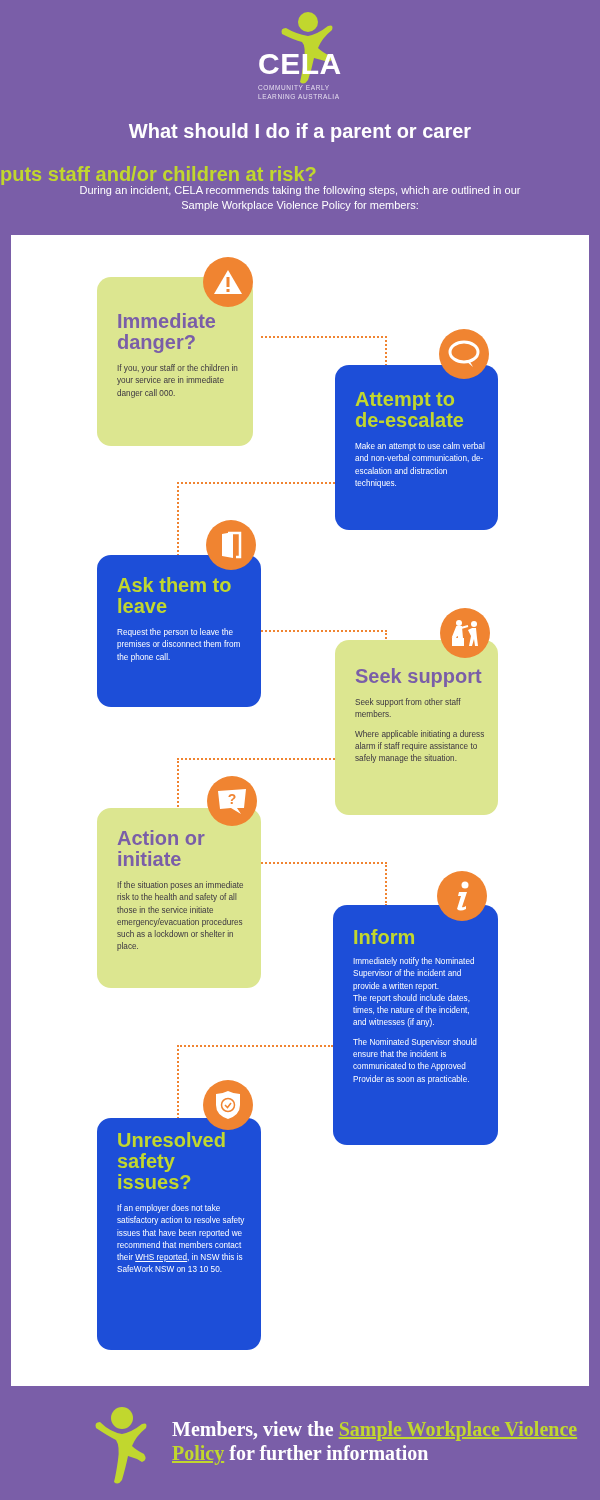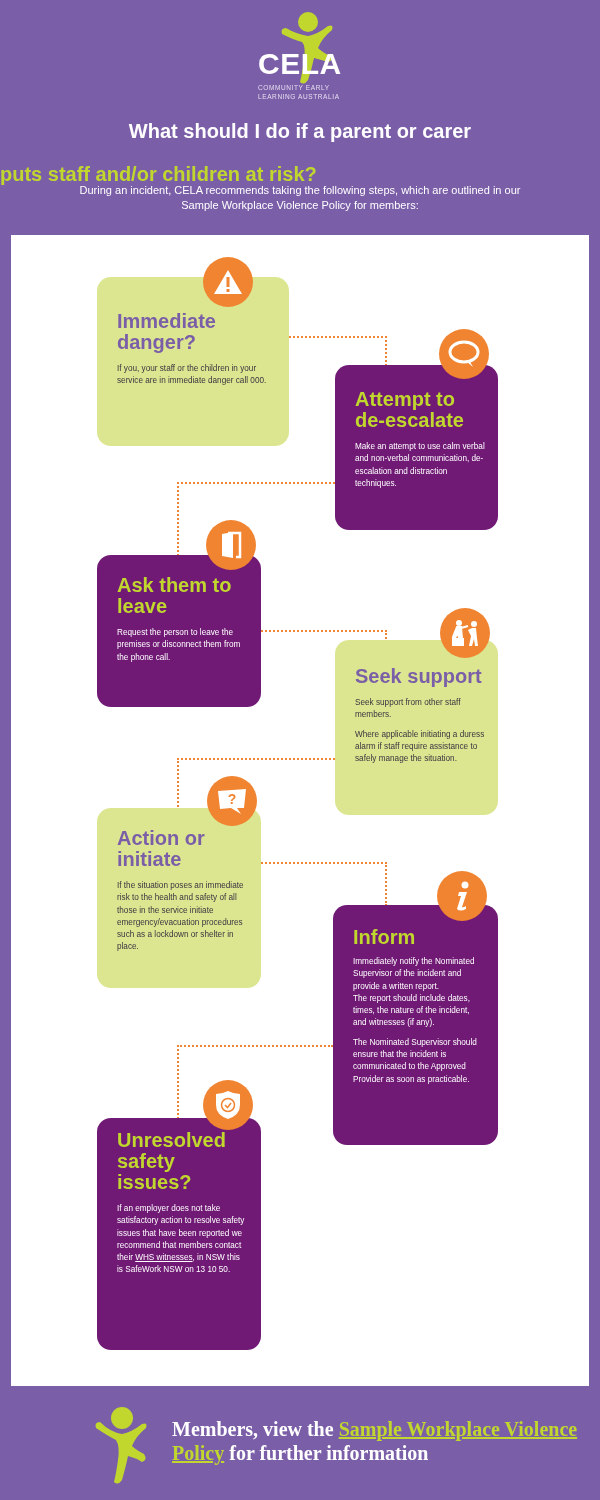--- a/index.html
+++ b/index.html
@@ -6,21 +6,21 @@
   body { width: 600px; height: 1500px; background: #7a5ea8; font-family: "DejaVu Sans", sans-serif; position: relative; overflow: hidden; }
   .abs { position: absolute; }
   .logo-text { left: 258px; top: 47px; color: #fff; font-weight: bold; font-size: 30px; letter-spacing: 0.5px; font-family: "Liberation Sans", sans-serif; }
   .logo-sub { left: 258px; top: 83px; color: #e6dff0; font-size: 6.5px; line-height: 9px; letter-spacing: 0.6px; font-family: "Liberation Sans", sans-serif; }
   .title1 { left: 0; width: 600px; top: 120px; text-align: center; color: #fff; font-weight: bold; font-size: 20px; font-family: "Liberation Sans", sans-serif; }
   .title2 { left: 0; width: 600px; top: 163px; text-align: left; color: #c1d72e; font-weight: bold; font-size: 20px; font-family: "Liberation Sans", sans-serif; }
   .intro { left: 60px; width: 480px; top: 183px; text-align: center; color: #fff; font-size: 11px; line-height: 15px; font-family: "Liberation Sans", sans-serif; }
   .panel { left: 11px; top: 235px; width: 578px; height: 1151px; background: #fff; }
   .card { border-radius: 14px; padding: 12px 13px 10px 20px; }
   .card.green { background: #dce690; }
-  .card.purple { background: #701a75; }
+  .card.purple { background: #1d4ed8; }
   .card h2 { font-family: "Liberation Sans", sans-serif; font-weight: bold; font-size: 20px; line-height: 21px; margin-bottom: 10px; }
   .card.green h2 { color: #7a5ea8; }
   .card.purple h2 { color: #c1d72e; }
   .card p { font-family: "Liberation Sans", sans-serif; font-size: 8.2px; line-height: 12.3px; margin-bottom: 7px; }
   .card.green p { color: #3a3440; }
   .card.purple p { color: #fff; }
   .icon { width: 50px; height: 50px; border-radius: 50%; background: #f08431; display: flex; align-items: center; justify-content: center; }
   .dotted-h { border-top: 2px dotted #f08431; height: 0; }
   .dotted-v { border-left: 2px dotted #f08431; width: 0; }
   .footer-text { left: 172px; top: 1417px; color: #fff; font-weight: bold; font-size: 20px; line-height: 24px; font-family: Liberation Serif, serif; }
@@ -57,21 +57,21 @@
 
 <div class="abs dotted-h" style="left:177px;top:758px;width:158px;"></div>
 <div class="abs dotted-v" style="left:177px;top:758px;height:52px;"></div>
 
 <div class="abs dotted-h" style="left:261px;top:862px;width:126px;"></div>
 <div class="abs dotted-v" style="left:385px;top:862px;height:44px;"></div>
 
 <div class="abs dotted-h" style="left:177px;top:1045px;width:156px;"></div>
 <div class="abs dotted-v" style="left:177px;top:1045px;height:74px;"></div>
 
-<div class="abs card green" style="left:97px;top:277px;width:192px;height:169px;padding-top:34px;">
+<div class="abs card green" style="left:97px;top:277px;width:156px;height:169px;padding-top:34px;">
   <h2>Immediate danger?</h2>
   <p>If you, your staff or the children in your service are in immediate danger call 000.</p>
 </div>
 <div class="abs icon" style="left:203px;top:257px;">
   <svg width="32" height="28" viewBox="0 0 32 28">
       <path d="M16 2 L30 26 L2 26 Z" fill="#fff"></path>
       <rect x="14.5" y="9" width="3" height="10" fill="#f08431"></rect>
       <rect x="14.5" y="21" width="3" height="3" fill="#f08431"></rect>
     </svg>
 </div>
@@ -134,21 +134,21 @@
   <svg width="24" height="34" viewBox="0 0 24 34">
       <circle cx="15" cy="6" r="3.5" fill="#fff"></circle>
       <path d="M9 13 L17 13 L12 28 Q13 29 16 27 L16 30 Q10 33 7 30 L11 17 L8 17 Z" fill="#fff"></path>
     </svg>
 </div>
 
 <div class="abs card purple" style="left:97px;top:1118px;width:164px;height:232px;">
   <h2>Unresolved safety issues?</h2>
   <p>
     <span>If an employer does not take satisfactory action to resolve safety issues that have been reported we recommend that members contact their</span>
-    <span class="ulink">WHS witnesses</span><span>, in NSW this is SafeWork NSW on 13 10 50.</span>
+    <span class="ulink">WHS reported</span><span>, in NSW this is SafeWork NSW on 13 10 50.</span>
   </p>
 </div>
 <div class="abs icon" style="left:203px;top:1080px;">
   <svg width="28" height="32" viewBox="0 0 28 32">
       <path d="M14 2 Q20 5 26 5 L26 16 Q26 26 14 30 Q2 26 2 16 L2 5 Q8 5 14 2 Z" fill="#fff"></path>
       <circle cx="14" cy="16" r="6.5" fill="none" stroke="#f08431" stroke-width="1.5"></circle>
       <path d="M11 16 L13.5 18.5 L17 14" fill="none" stroke="#f08431" stroke-width="1.5"></path>
     </svg>
 </div>
 

